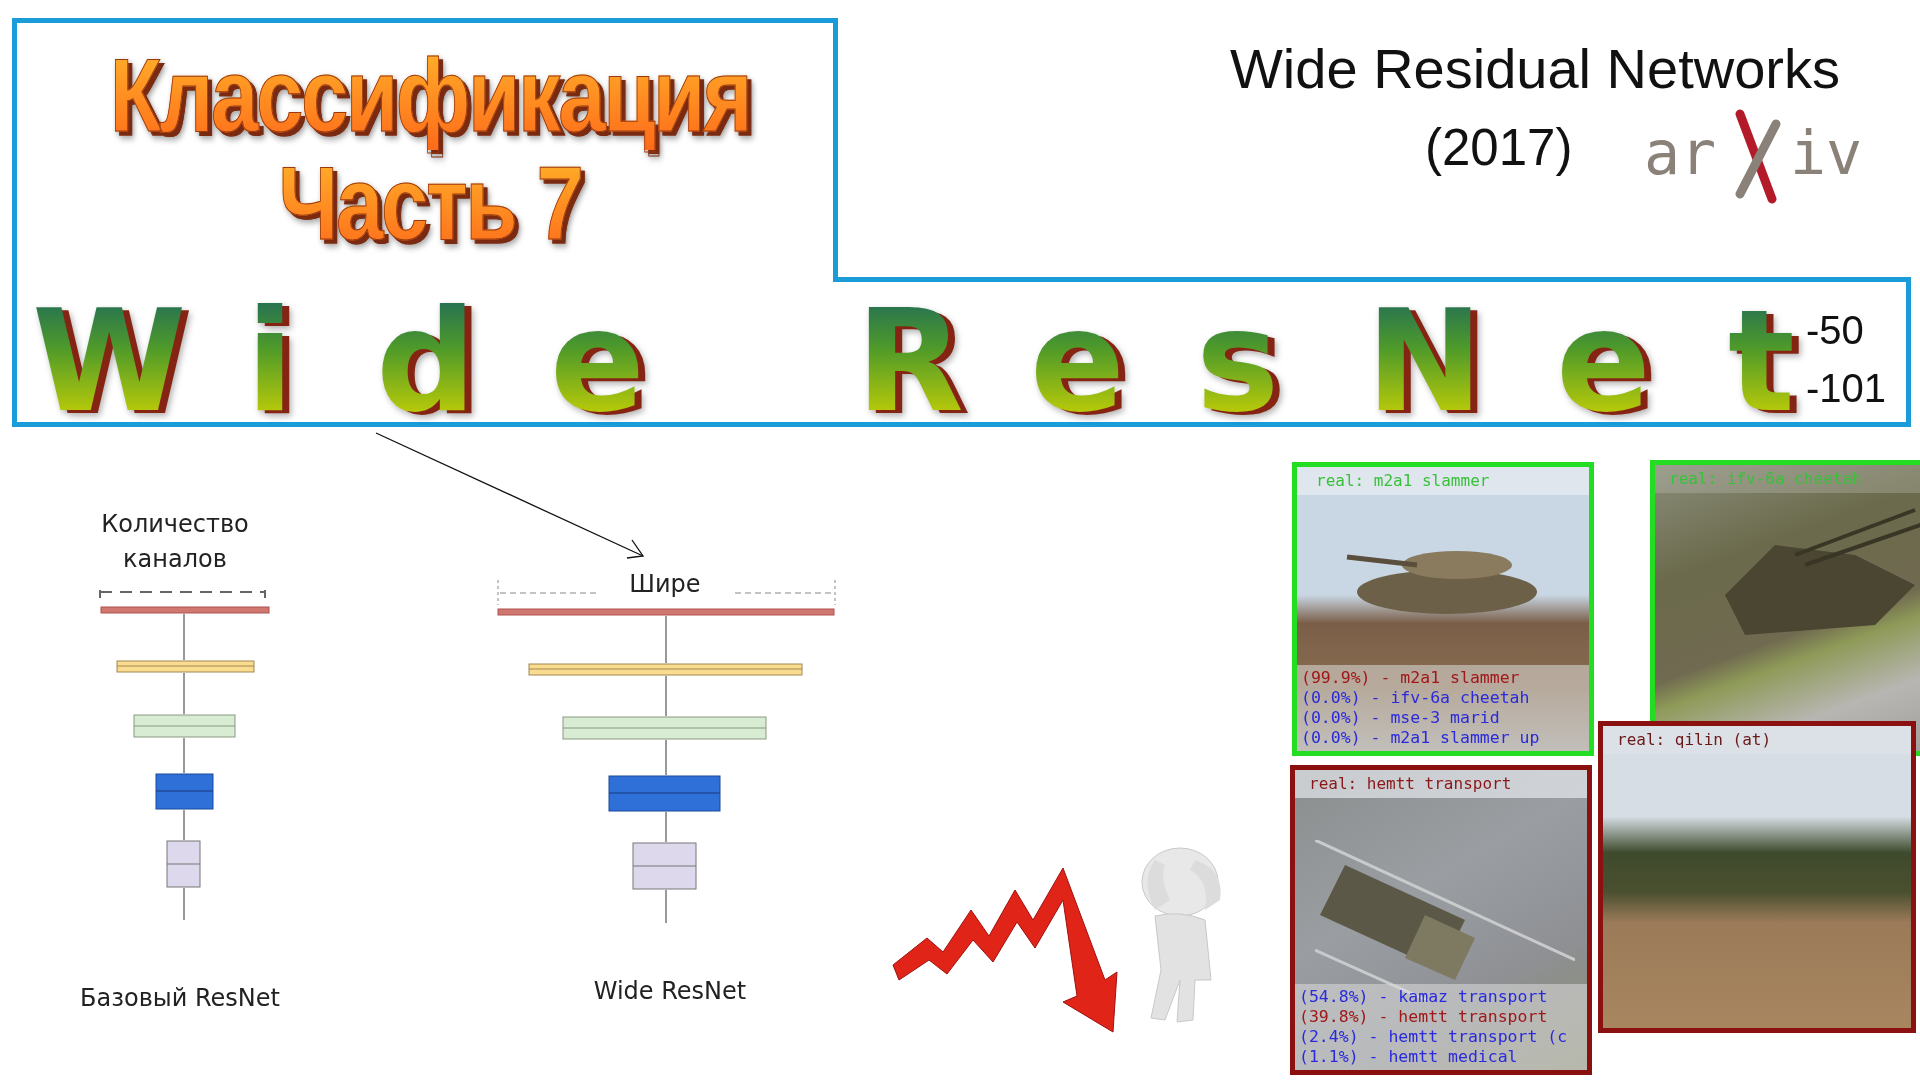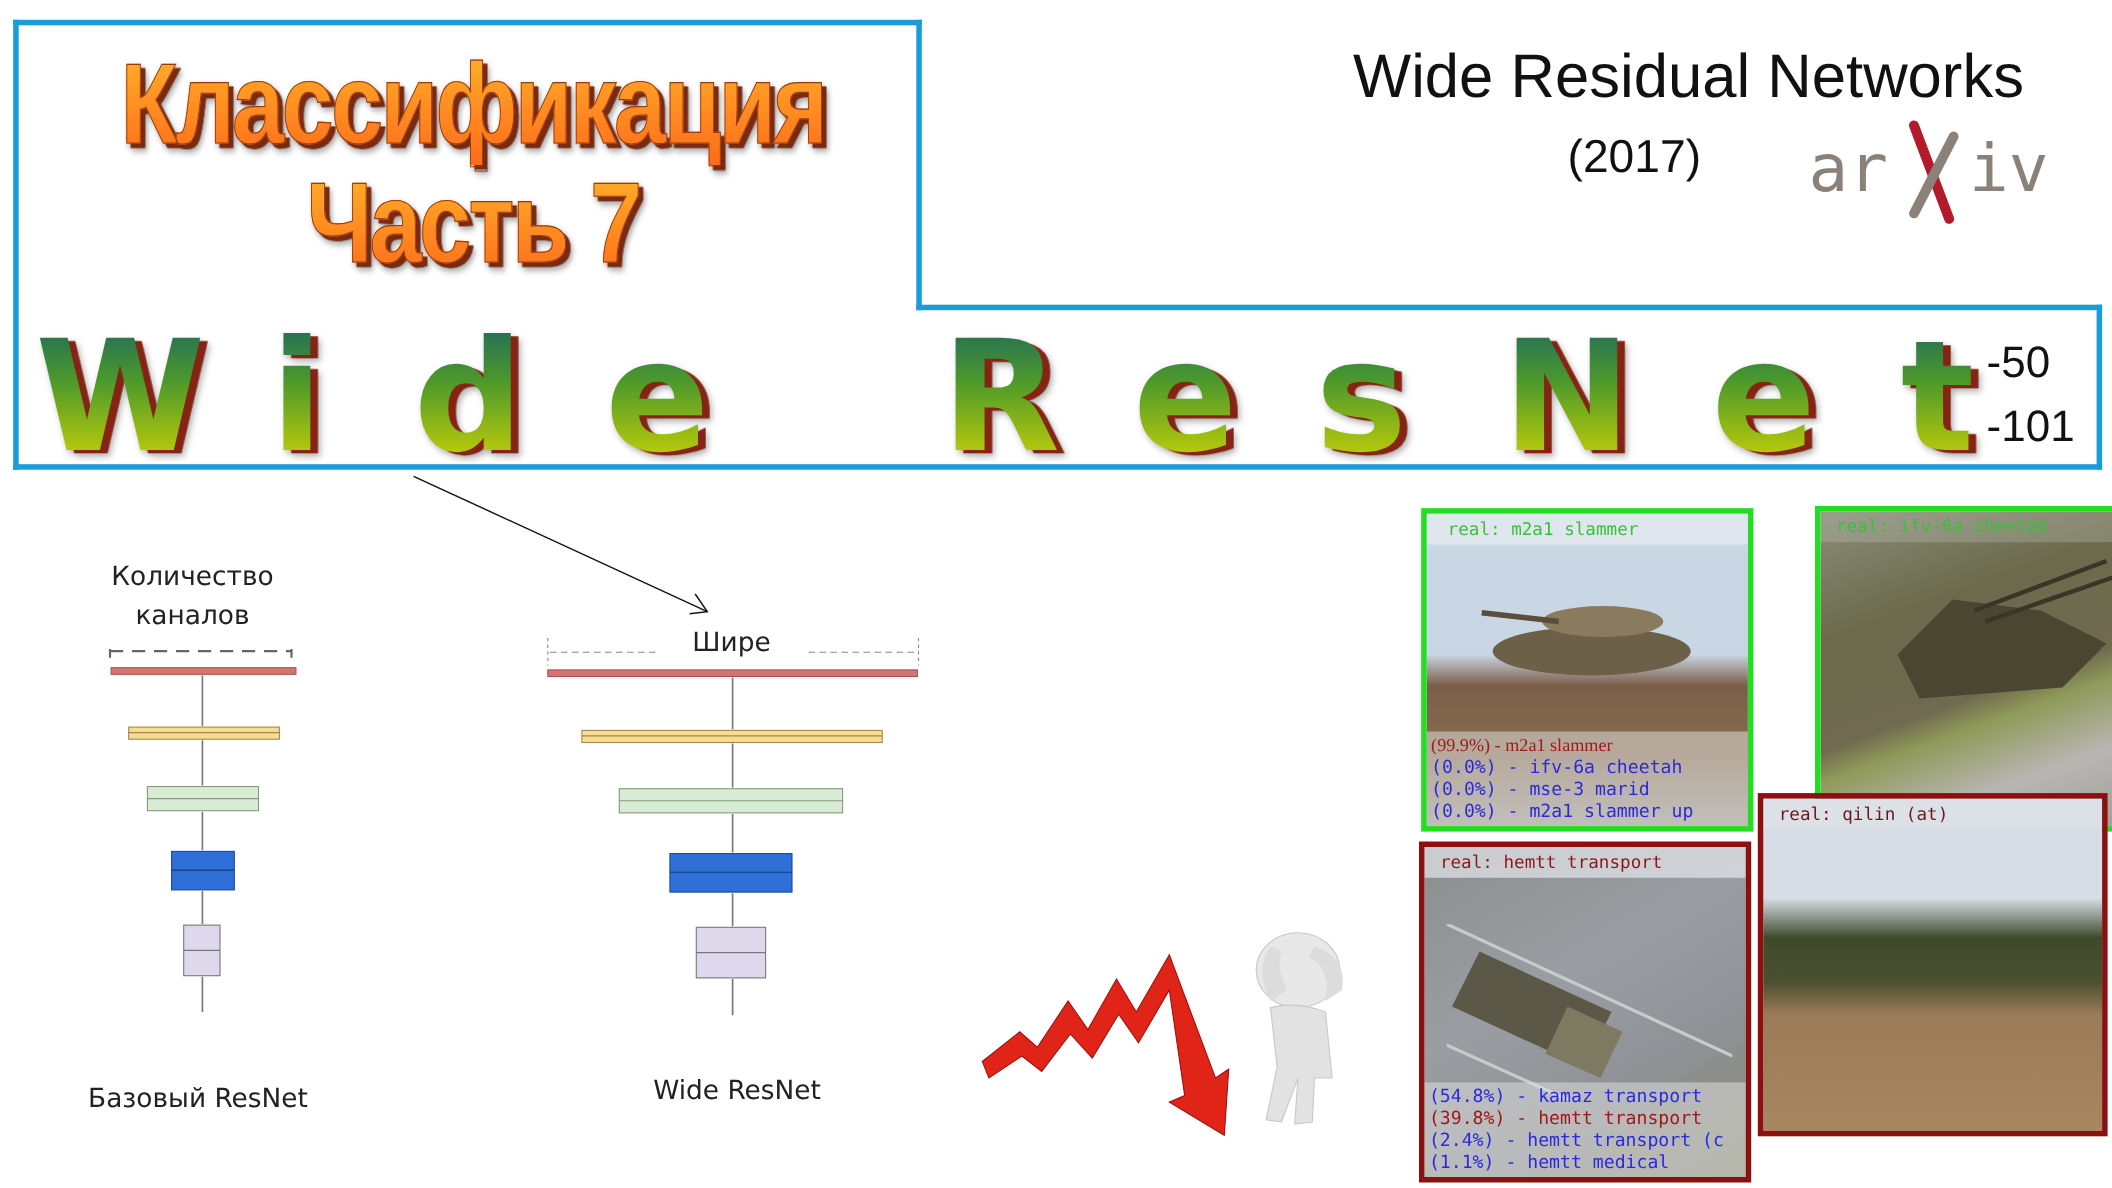--- a/index.html
+++ b/index.html
@@ -28,21 +28,21 @@
 <div class="frame" style="left:12px;top:18px;width:5px;height:409px;"></div>
 <div class="frame" style="left:833px;top:18px;width:5px;height:264px;"></div>
 <div class="frame" style="left:833px;top:277px;width:1078px;height:5px;"></div>
 <div class="frame" style="left:1906px;top:277px;width:5px;height:150px;"></div>
 <div class="frame" style="left:12px;top:422px;width:1899px;height:5px;"></div>
 
 <div class="title-ru" style="left:20px;top:40px;width:820px;font-size:104px;line-height:110px;">Классификация</div>
 <div class="title-ru" style="left:20px;top:148px;width:820px;font-size:104px;line-height:110px;">Часть 7</div>
 
 <div class="paper-title" style="left:1230px;top:36px;font-size:56px;">Wide Residual Networks</div>
-<div class="paper-title" style="left:1425px;top:118px;font-size:42px;">(2017)</div>
+<div class="paper-title" style="left:1425px;top:118px;font-size:51px;">(2017)</div>
 
 <div class="abs" style="left:1644px;top:104px;width:230px;height:100px;">
   <svg width="230" height="100" viewBox="0 0 230 100">
     <text x="0" y="70" font-family="DejaVu Sans Mono, monospace" font-size="60" fill="#8a8279">ar</text>
     <line x1="96" y1="10" x2="128" y2="95" stroke="#b31b2b" stroke-width="9" stroke-linecap="round"></line>
     <line x1="132" y1="20" x2="96" y2="90" stroke="#8a8279" stroke-width="9" stroke-linecap="round"></line>
     <line x1="96" y1="20" x2="140" y2="95" stroke="#8a8279" stroke-width="7" stroke-linecap="round" opacity="0"></line>
     <text x="146" y="70" font-family="DejaVu Sans Mono, monospace" font-size="60" fill="#8a8279">iv</text>
   </svg>
 </div>
@@ -121,21 +121,21 @@
 </svg>
 
 <div class="card" style="left:1292px;top:462px;width:302px;height:294px;border:5px solid #22dd22;background:linear-gradient(#c9d7e4 0%,#c9d7e4 45%,#7a5e48 55%,#8a6e50 78%,#a09a90 100%);">
   <svg class="abs" style="left:40px;top:70px;" width="220" height="90">
     <ellipse cx="110" cy="55" rx="90" ry="22" fill="#6d6048"></ellipse>
     <ellipse cx="120" cy="28" rx="55" ry="14" fill="#8a7a5e"></ellipse>
     <line x1="10" y1="20" x2="80" y2="28" stroke="#5a4e3c" stroke-width="5"></line>
   </svg>
   <div class="real" style="color:#3ac03a;padding-left:19px;">real: m2a1 slammer</div>
   <div class="preds">
-    <div class="pred" style="color:#a01818;font-family:Liberation Serif, serif;">(99.9%) - m2a1 slammer</div>
+    <div class="pred" style="color:#a01818;">(99.9%) - m2a1 slammer</div>
     <div class="pred" style="color:#2a2adc;">(0.0%) - ifv-6a cheetah</div>
     <div class="pred" style="color:#2a2adc;">(0.0%) - mse-3 marid</div>
     <div class="pred" style="color:#2a2adc;">(0.0%) - m2a1 slammer up</div>
   </div>
 </div>
 
 <div class="card" style="left:1650px;top:460px;width:318px;height:296px;border:5px solid #22dd22;background:linear-gradient(160deg,#8a8e7a 0%,#6b6a4c 30%,#706a50 55%,#8e9a58 62%,#b8b6b2 78%,#9e9c98 100%);">
   <svg class="abs" style="left:50px;top:40px;" width="240" height="140">
     <polygon points="20,90 70,40 150,50 210,80 170,120 40,130" fill="#4a4632"></polygon>
     <line x1="90" y1="50" x2="210" y2="5" stroke="#3a3626" stroke-width="4"></line>

